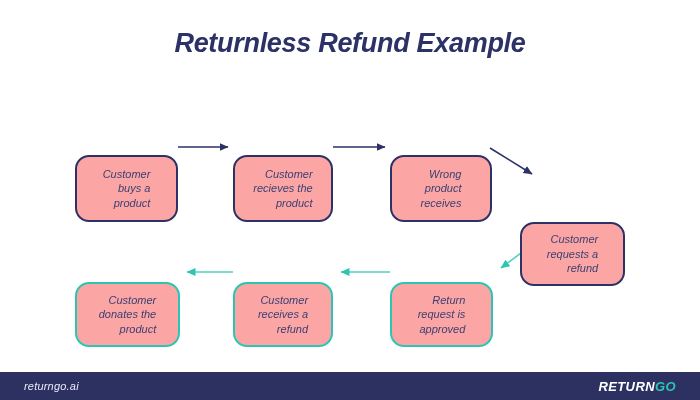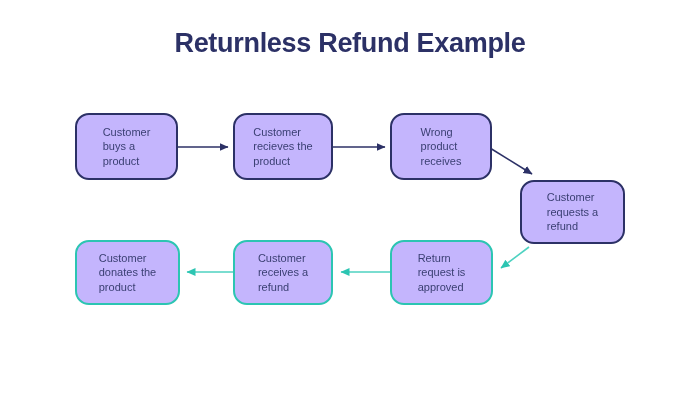--- a/index.html
+++ b/index.html
@@ -15,20 +15,21 @@
   html, body { width: 700px; height: 400px; overflow: hidden; }
   body {
     font-family: "Liberation Sans", sans-serif;
     background: var(--page-bg);
   }
   .canvas {
     position: relative;
     width: 700px;
     height: 400px;
     background: var(--page-bg);
+    font-style: italic;
   }
   .page-title {
     position: absolute;
     top: 28px;
     left: 0;
     width: 100%;
     text-align: center;
     font-size: 27px;
     font-weight: 800;
     letter-spacing: -0.3px;
@@ -40,28 +41,29 @@
     width: 700px; height: 400px;
     pointer-events: none;
   }
   .arrow-navy { stroke: var(--navy); stroke-width: 1.6; fill: none; }
   .arrow-teal { stroke: var(--teal-line); stroke-width: 1.6; fill: none; }
   .node {
     position: absolute;
     display: flex;
     align-items: center;
     justify-content: center;
-    text-align: left;
-    background: #c4b5fd;
+    text-align: right;
+    background: #fca5a5;
     border-radius: 14px;
     border: 2.5px solid var(--navy);
     color: var(--node-text);
     font-size: 11px;
     line-height: 1.32;
     white-space: pre-line;
+    margin-top: 42px;
   }
   .node.teal { border-color: var(--teal); }
   .node-buy      { left: 75px;  top: 113px; width: 103px; height: 67px; }
   .node-receive  { left: 233px; top: 113px; width: 100px; height: 67px; }
   .node-wrong    { left: 390px; top: 113px; width: 102px; height: 67px; }
   .node-request  { left: 520px; top: 180px; width: 105px; height: 64px; }
   .node-approved { left: 390px; top: 240px; width: 103px; height: 65px; }
   .node-refund   { left: 233px; top: 240px; width: 100px; height: 65px; }
   .node-donate   { left: 75px;  top: 240px; width: 105px; height: 65px; }
   .footer {
@@ -126,14 +128,18 @@
   <div class="node teal node-approved">Return
 request is
 approved</div>
   <div class="node teal node-refund">Customer
 receives a
 refund</div>
   <div class="node teal node-donate">Customer
 donates the
 product</div>
 
+  <div class="footer">
+    <span class="footer-site">returngo.ai</span>
+    <span class="footer-brand"><span class="brand-return">RETURN</span><span class="brand-go">GO</span></span>
+  </div>
 
 </div>
 
 </body></html>

